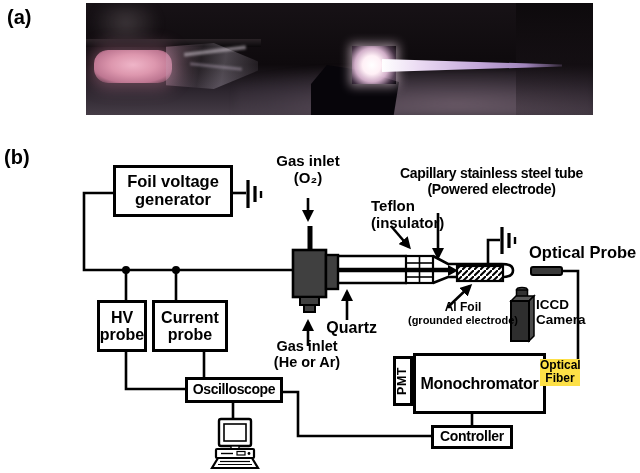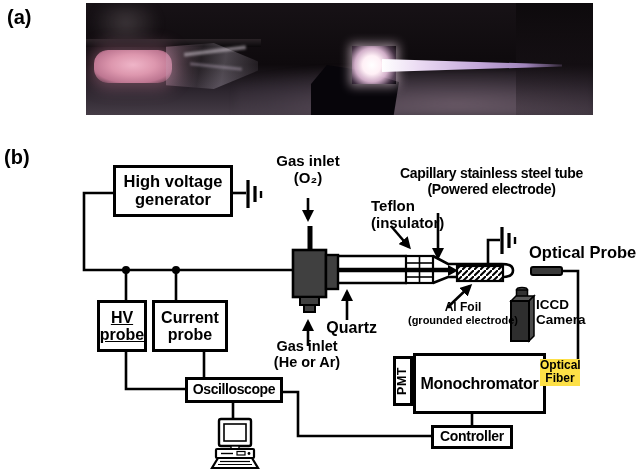--- a/index.html
+++ b/index.html
@@ -170,24 +170,24 @@
       <line x1="221" y1="453.5" x2="233" y2="453.5" stroke-width="1.4"></line>
       <rect x="237" y="451.5" width="8" height="3.5" stroke-width="1.2"></rect>
       <circle cx="249" cy="453.5" r="1.4" fill="#000" stroke="none"></circle>
       <polygon points="212,468 258,468 252,458 218,458" stroke-width="2.2"></polygon>
       <line x1="220" y1="461.5" x2="250" y2="461.5" stroke-width="1.2"></line>
       <line x1="218" y1="464.5" x2="252" y2="464.5" stroke-width="1.2"></line>
     </g>
   </svg>
 
   <div class="box" style="left:113px; top:165px; width:120px; height:52px; font-size:16.5px;">
-    <div>High voltage</div>
+    <div>Foil voltage</div>
     <div>generator</div>
   </div>
-  <div class="box" style="left:97px; top:300px; width:50px; height:52px; font-size:16px;text-decoration:underline;">
+  <div class="box" style="left:97px; top:300px; width:50px; height:52px; font-size:16px;">
     <div>HV</div>
     <div>probe</div>
   </div>
   <div class="box" style="left:152px; top:300px; width:76px; height:52px; font-size:16px;">
     <div>Current</div>
     <div>probe</div>
   </div>
   <div class="box" style="left:185px; top:377px; width:98px; height:26px; font-size:14px; letter-spacing:-0.4px;">
     <div>Oscilloscope</div>
   </div>

